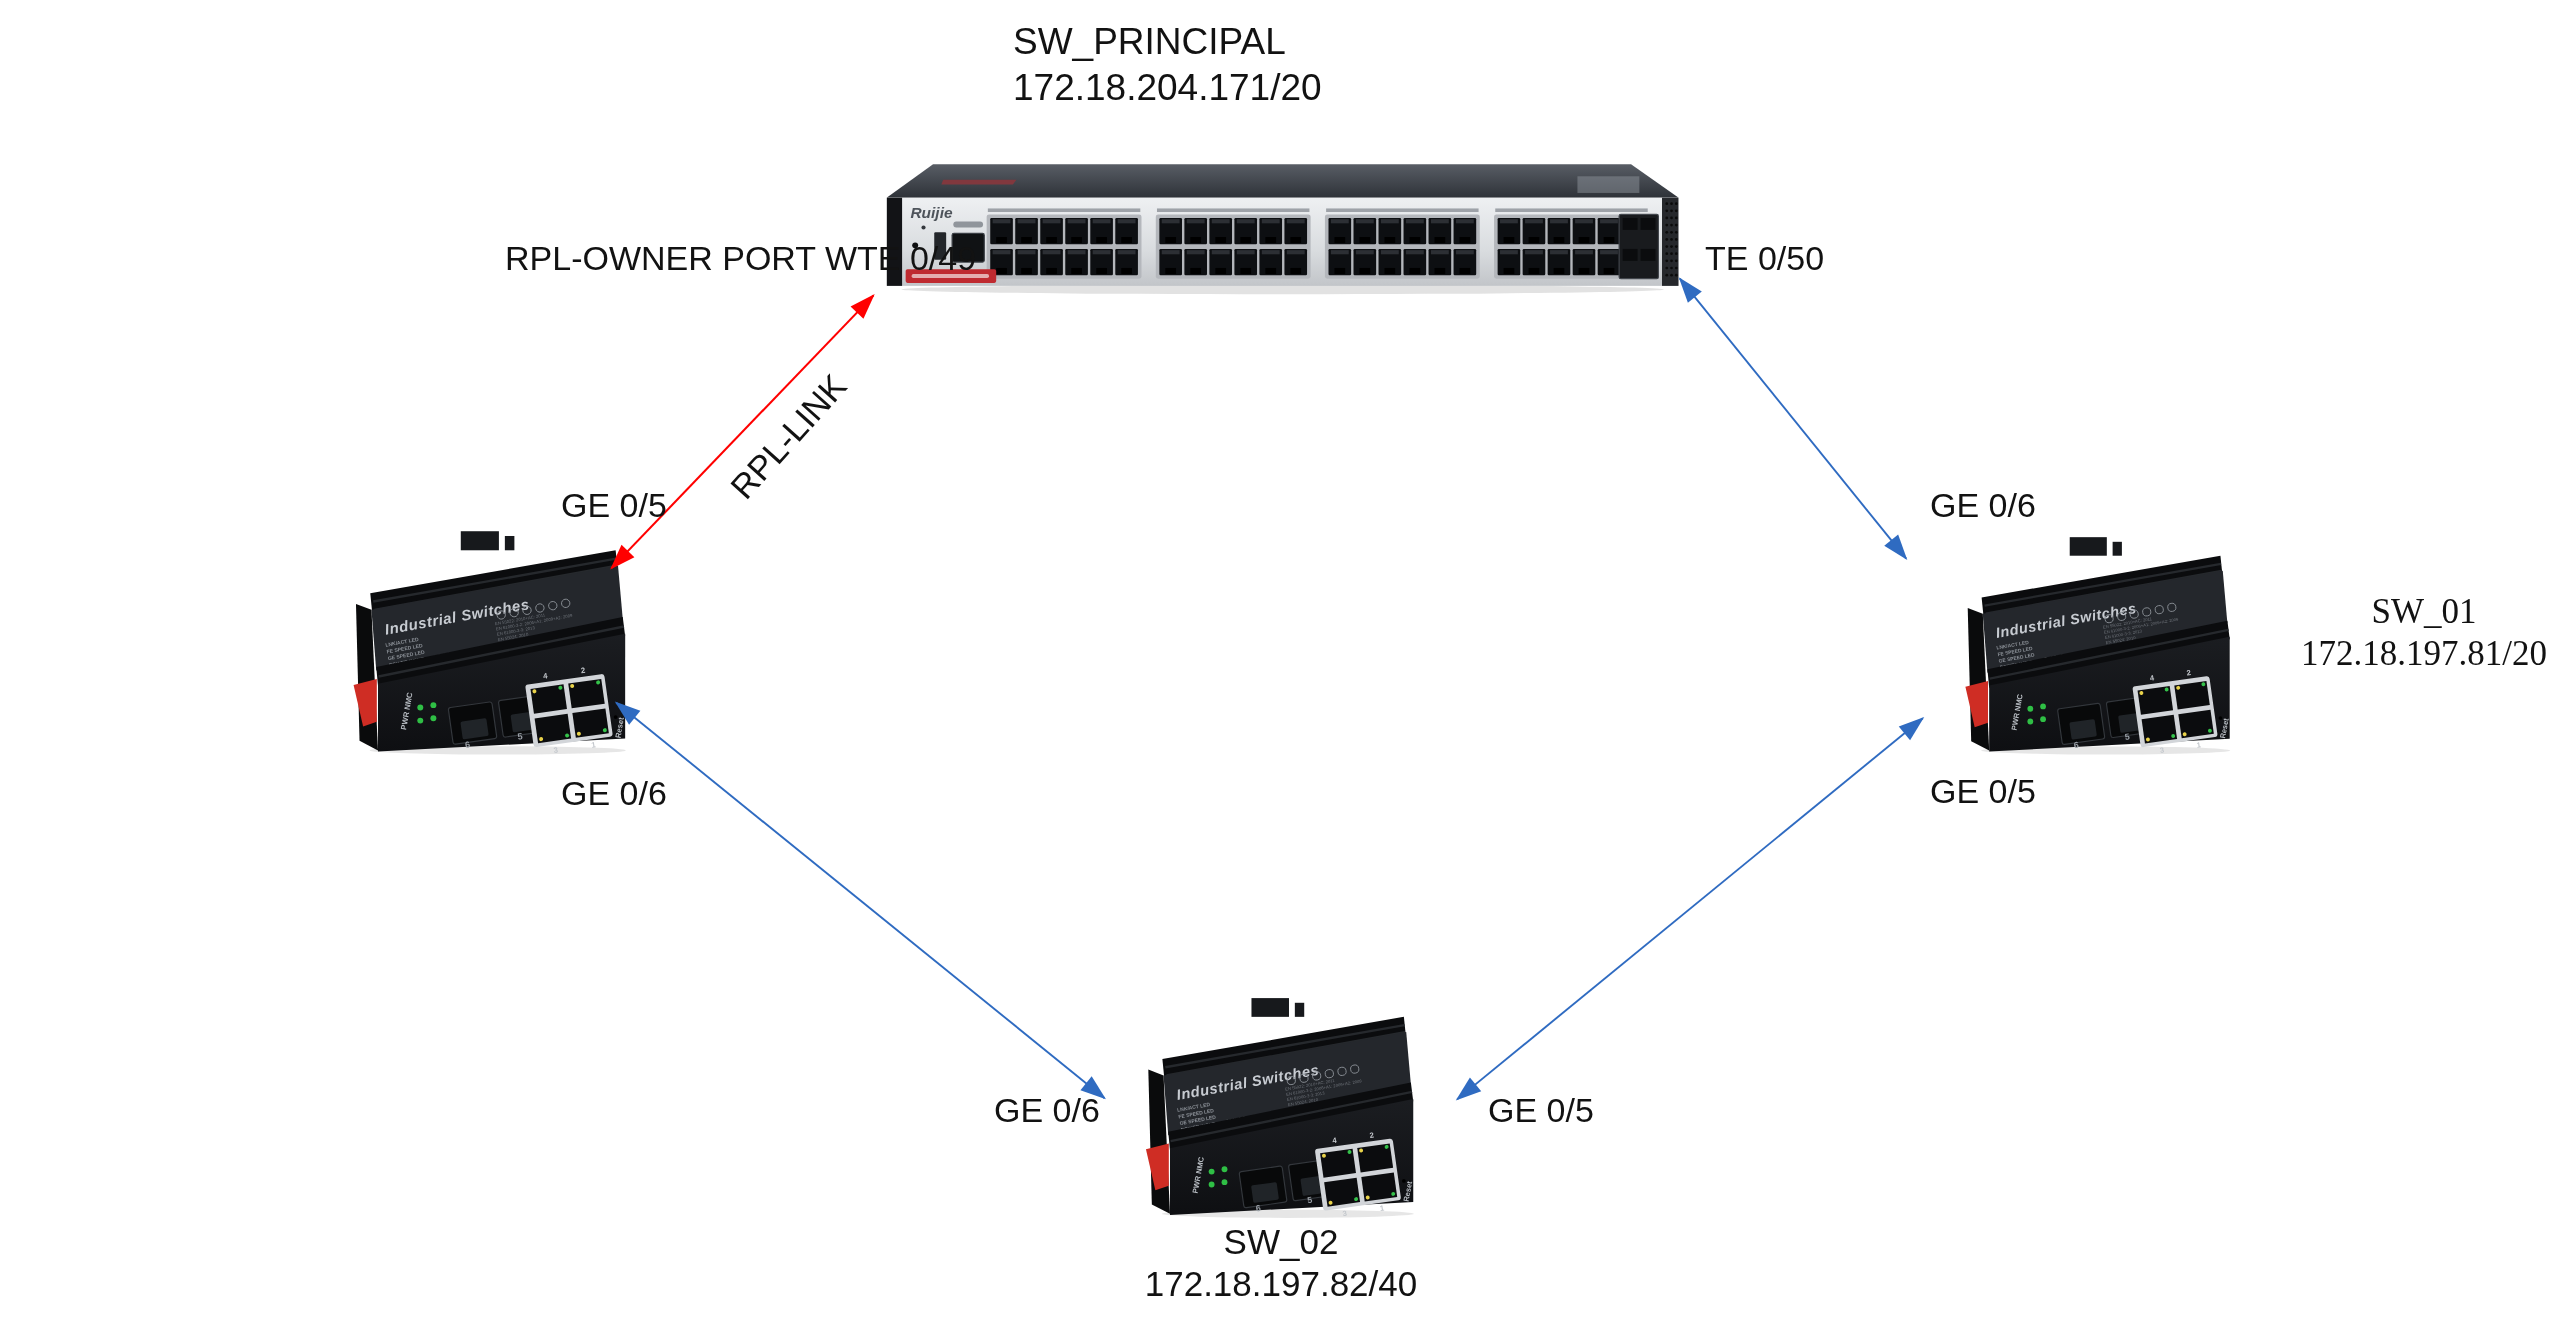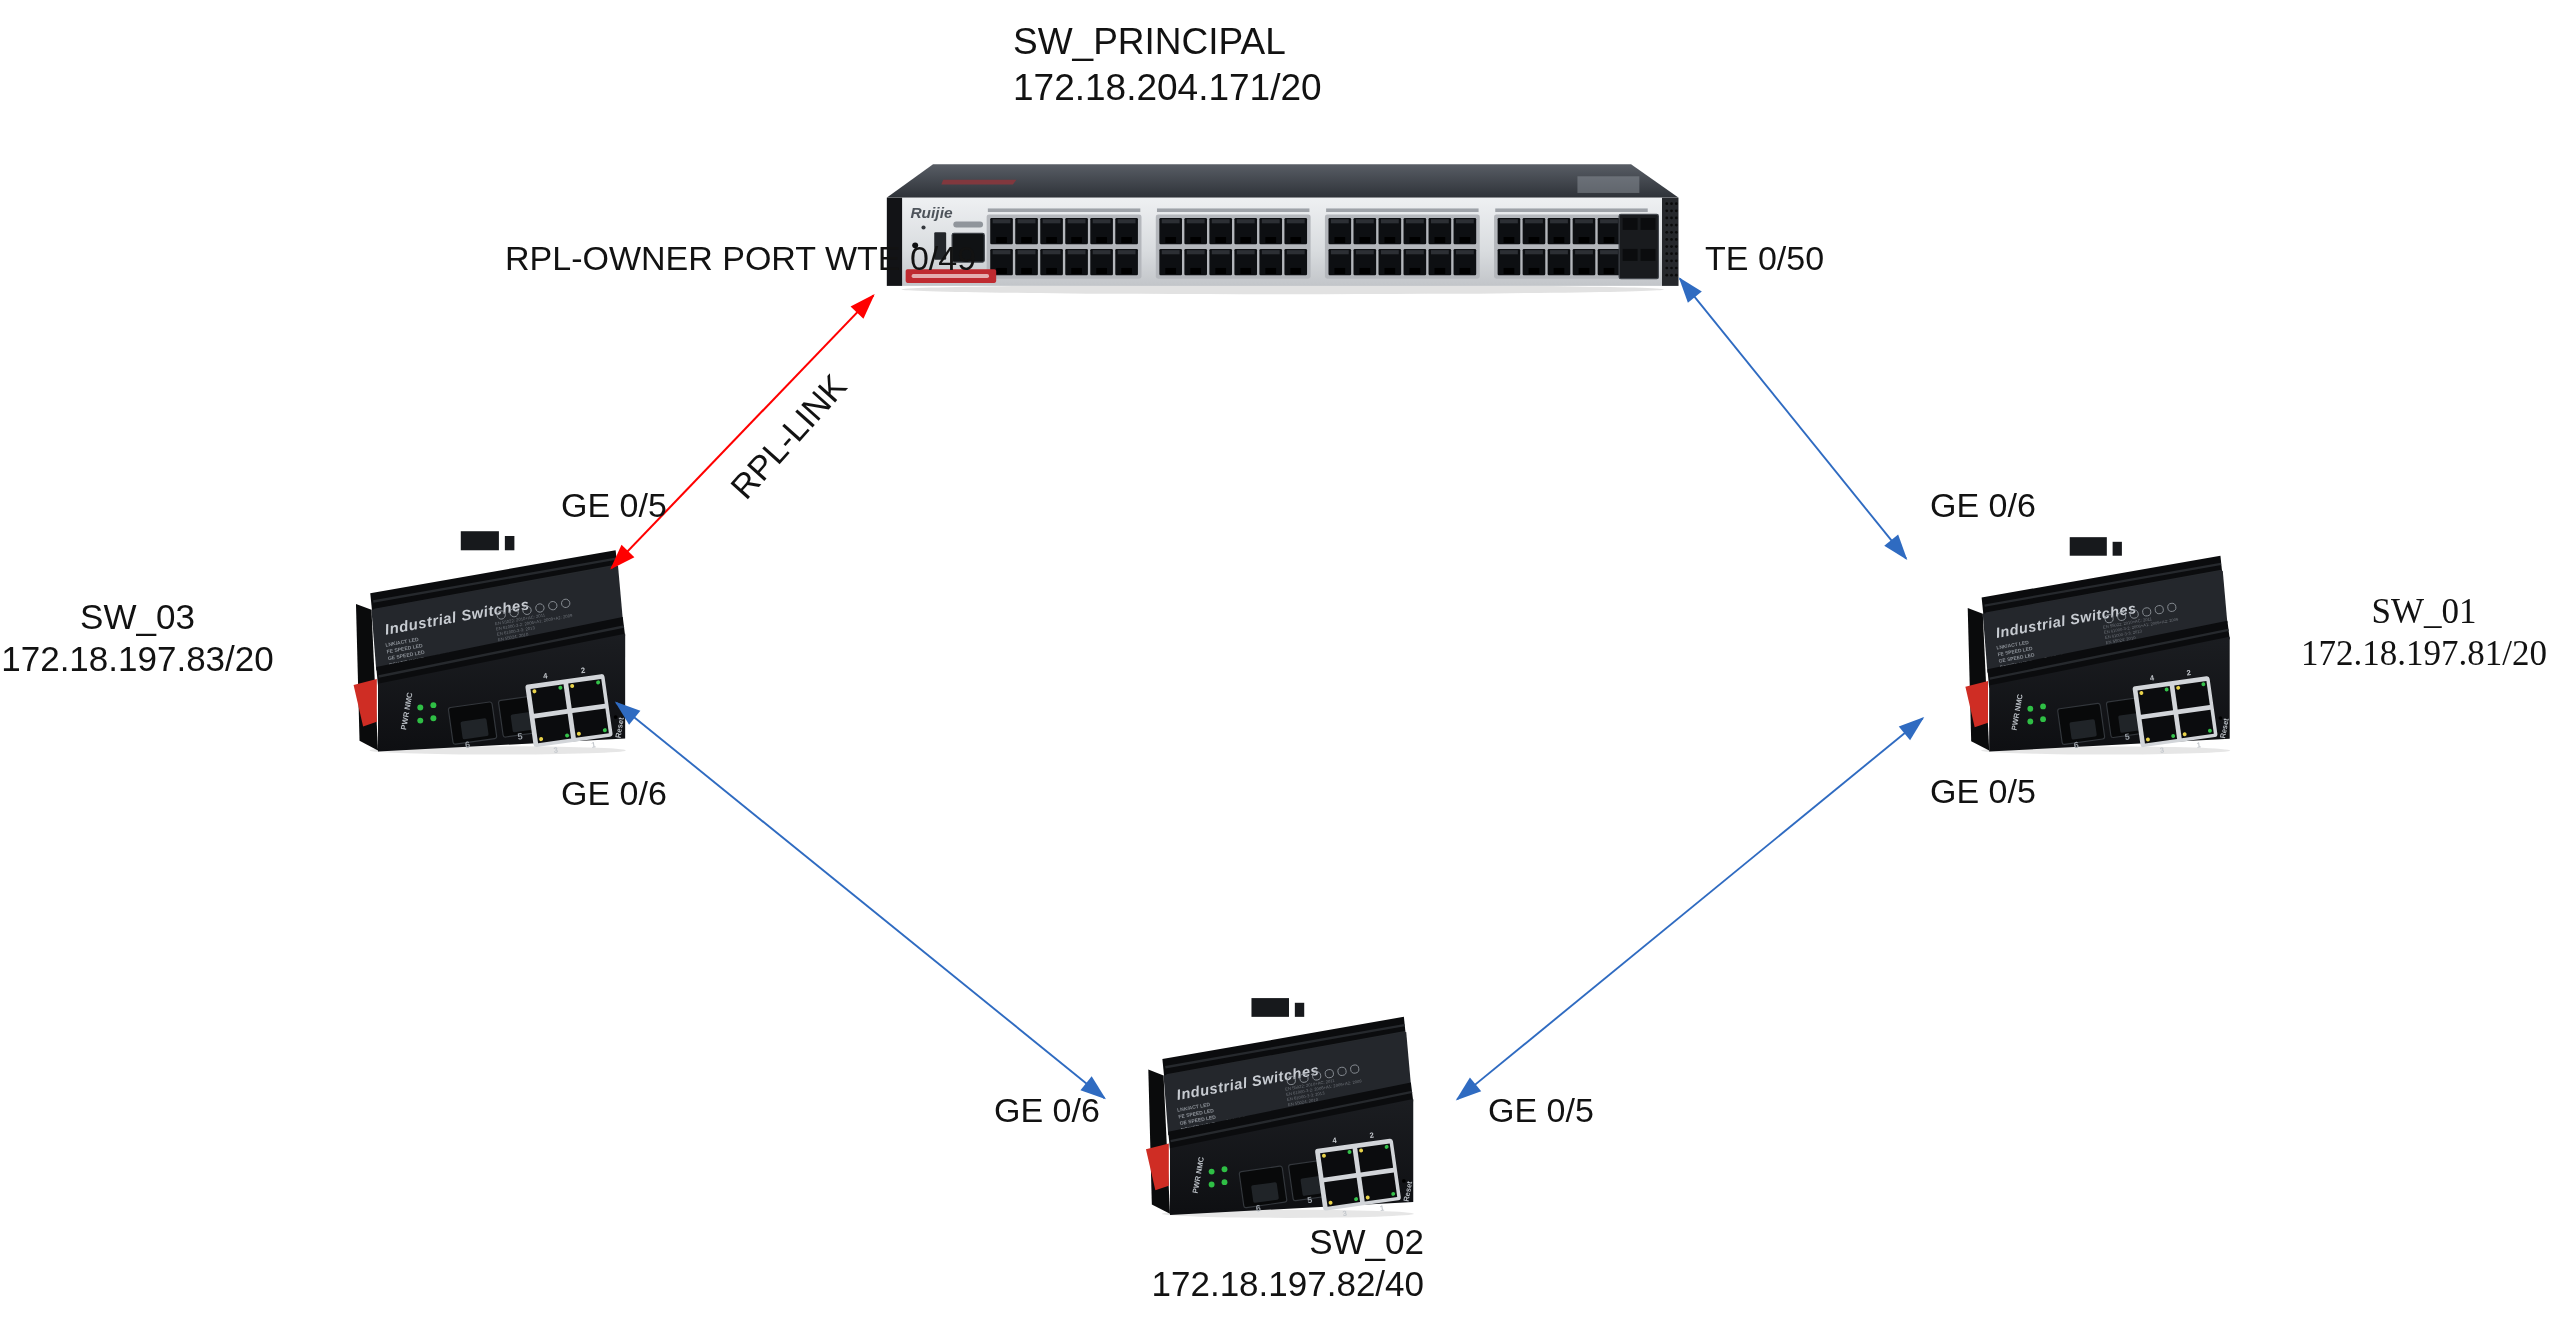--- a/index.html
+++ b/index.html
@@ -245,29 +245,25 @@
 
   <div class="label" style="left:561px;top:486px;">GE 0/5</div>
   <div class="label" style="left:561px;top:774px;">GE 0/6</div>
 
   <div class="label" style="left:1930px;top:486px;">GE 0/6</div>
   <div class="label" style="left:1930px;top:772px;">GE 0/5</div>
 
   <div class="label" style="left:994px;top:1091px;">GE 0/6</div>
   <div class="label" style="left:1488px;top:1091px;">GE 0/5</div>
 
-  <div class="name-block" style="left:0px;top:596px;width:275px;">
-    <div>SW_03</div>
-    <div>172.18.197.83/20</div>
-  </div>
 
   <div class="name-block" style="left:2281px;top:591px;width:286px;font-family:Liberation Serif, serif;">
     <div>SW_01</div>
     <div>172.18.197.81/20</div>
   </div>
 
-  <div class="name-block" style="left:1138px;top:1221px;width:286px;text-align:right;">
+  <div class="name-block" style="left:1138px;top:1221px;width:286px;">
     <div>SW_02</div>
     <div>172.18.197.82/40</div>
   </div>
 
 </div>
 
 
 </body></html>

